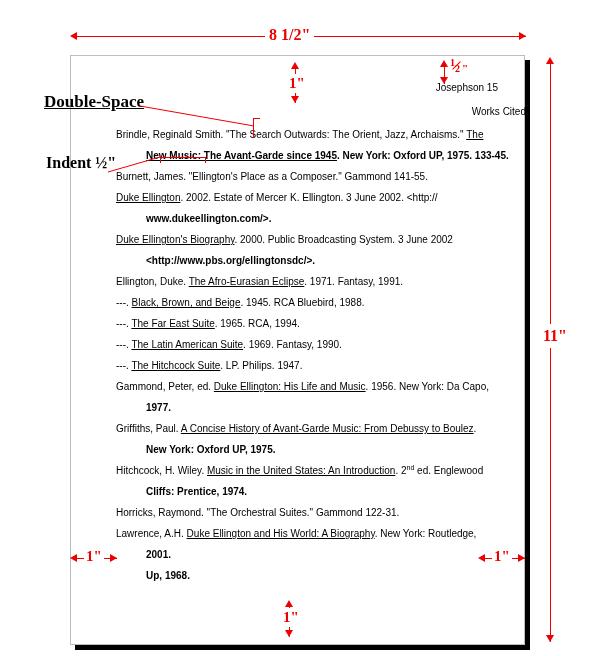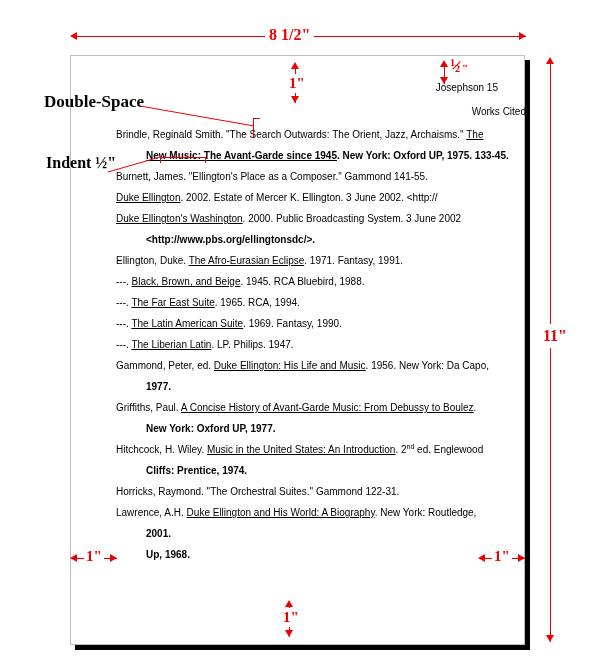--- a/index.html
+++ b/index.html
@@ -187,47 +187,48 @@
     <div id="entries">
         <div class="entry">
           <div class="ln"><span>Brindle, Reginald Smith.  "The Search Outwards: The Orient, Jazz, Archaisms."  </span><span class="u">The</span></div>
           <div class="ln ind"><span class="u">New Music: The Avant-Garde since 1945</span><span>.  New York: Oxford UP, 1975.  133-45.</span></div>
         </div>
         <div class="entry">
           <div class="ln"><span>Burnett, James.  "Ellington's Place as a Composer."  Gammond 141-55.</span></div>
         </div>
         <div class="entry">
           <div class="ln"><span class="u">Duke Ellington</span><span>.  2002.  Estate of Mercer K. Ellington.  3 June 2002. &lt;http://</span></div>
-        </div>
-        <div class="entry">
-          <div class="ln"><span class="u">Duke Ellington's Washington</span><span>.  2000.  Public Broadcasting System.  3 June 2002</span></div>
+          <div class="ln ind"><span>www.dukeellington.com/&gt;.</span></div>
+        </div>
+        <div class="entry">
+          <div class="ln"><span class="u">Duke Ellington's Biography</span><span>.  2000.  Public Broadcasting System.  3 June 2002</span></div>
           <div class="ln ind"><span>&lt;http://www.pbs.org/ellingtonsdc/&gt;.</span></div>
         </div>
         <div class="entry">
           <div class="ln"><span>Ellington, Duke.  </span><span class="u">The Afro-Eurasian Eclipse</span><span>.  1971.  Fantasy, 1991.</span></div>
         </div>
         <div class="entry">
           <div class="ln"><span>---.  </span><span class="u">Black, Brown, and Beige</span><span>.  1945.  RCA Bluebird, 1988.</span></div>
         </div>
         <div class="entry">
           <div class="ln"><span>---.  </span><span class="u">The Far East Suite</span><span>.  1965.  RCA, 1994.</span></div>
         </div>
         <div class="entry">
           <div class="ln"><span>---.  </span><span class="u">The Latin American Suite</span><span>.  1969.  Fantasy, 1990.</span></div>
         </div>
         <div class="entry">
-          <div class="ln"><span>---.  </span><span class="u">The Liberian Latin</span><span>.  LP.  Philips. 1947.</span></div>
+          <div class="ln"><span>---.  </span><span class="u">The Hitchcock Suite</span><span>.  LP.  Philips. 1947.</span></div>
         </div>
         <div class="entry">
           <div class="ln"><span>Gammond, Peter, ed.  </span><span class="u">Duke Ellington: His Life and Music</span><span>.  1956.  New York: Da Capo,</span></div>
           <div class="ln ind"><span>1977.</span></div>
         </div>
         <div class="entry">
           <div class="ln"><span>Griffiths, Paul.  </span><span class="u">A Concise History of Avant-Garde Music: From Debussy to Boulez</span><span>.</span></div>
-          <div class="ln ind"><span>New York: Oxford UP, 1977.</span></div>
+          <div class="ln ind"><span>New York: Oxford UP, 1975.</span></div>
         </div>
         <div class="entry">
           <div class="ln"><span>Hitchcock, H. Wiley.  </span><span class="u">Music in the United States: An Introduction</span><span>. 2</span><sup>nd</sup><span> ed. Englewood</span></div>
           <div class="ln ind"><span>Cliffs:  Prentice, 1974.</span></div>
         </div>
         <div class="entry">
           <div class="ln"><span>Horricks, Raymond.  "The Orchestral Suites."  Gammond 122-31.</span></div>
         </div>
         <div class="entry">
           <div class="ln"><span>Lawrence, A.H.  </span><span class="u">Duke Ellington and His World:  A Biography</span><span>.  New York:  Routledge,</span></div>
@@ -274,21 +275,21 @@
 <div class="arrow left" style="left:70px;  top:554px;"></div>
 <div class="redline h" style="left:77px;  top:558px; width:40px;"></div>
 <div class="arrow right" style="left:110px; top:554px;"></div>
 <div class="dim-label" style="left:84px; top:548px; font-size:15px; padding:0 2px;">1"</div>
 
 <div class="arrow left" style="left:478px; top:554px;"></div>
 <div class="redline h" style="left:485px; top:558px; width:40px;"></div>
 <div class="arrow right" style="left:518px; top:554px;"></div>
 <div class="dim-label" style="left:492px; top:548px; font-size:15px; padding:0 2px;">1"</div>
 
-<div class="callout" style="left:44px; top:92px; font-size:17px;">Double-Space</div>
+<div class="callout" style="left:44px; top:92px; font-size:17px;text-decoration:underline;">Double-Space</div>
 <svg style="position:absolute; left:140px; top:100px; width:130px; height:30px;">
   <line x1="0" y1="6" x2="114" y2="26" stroke="#ee0000" stroke-width="1"></line>
 </svg>
 <div class="redline v" style="left:253px; top:118px; height:20px;"></div>
 <div class="redline h" style="left:253px; top:118px; width:7px;"></div>
 
 <div class="callout" style="left:46px; top:154px; font-size:16px;">Indent ½"</div>
 <svg style="position:absolute; left:108px; top:152px; width:60px; height:25px;">
   <line x1="0" y1="20" x2="52" y2="5" stroke="#ee0000" stroke-width="1"></line>
 </svg>

